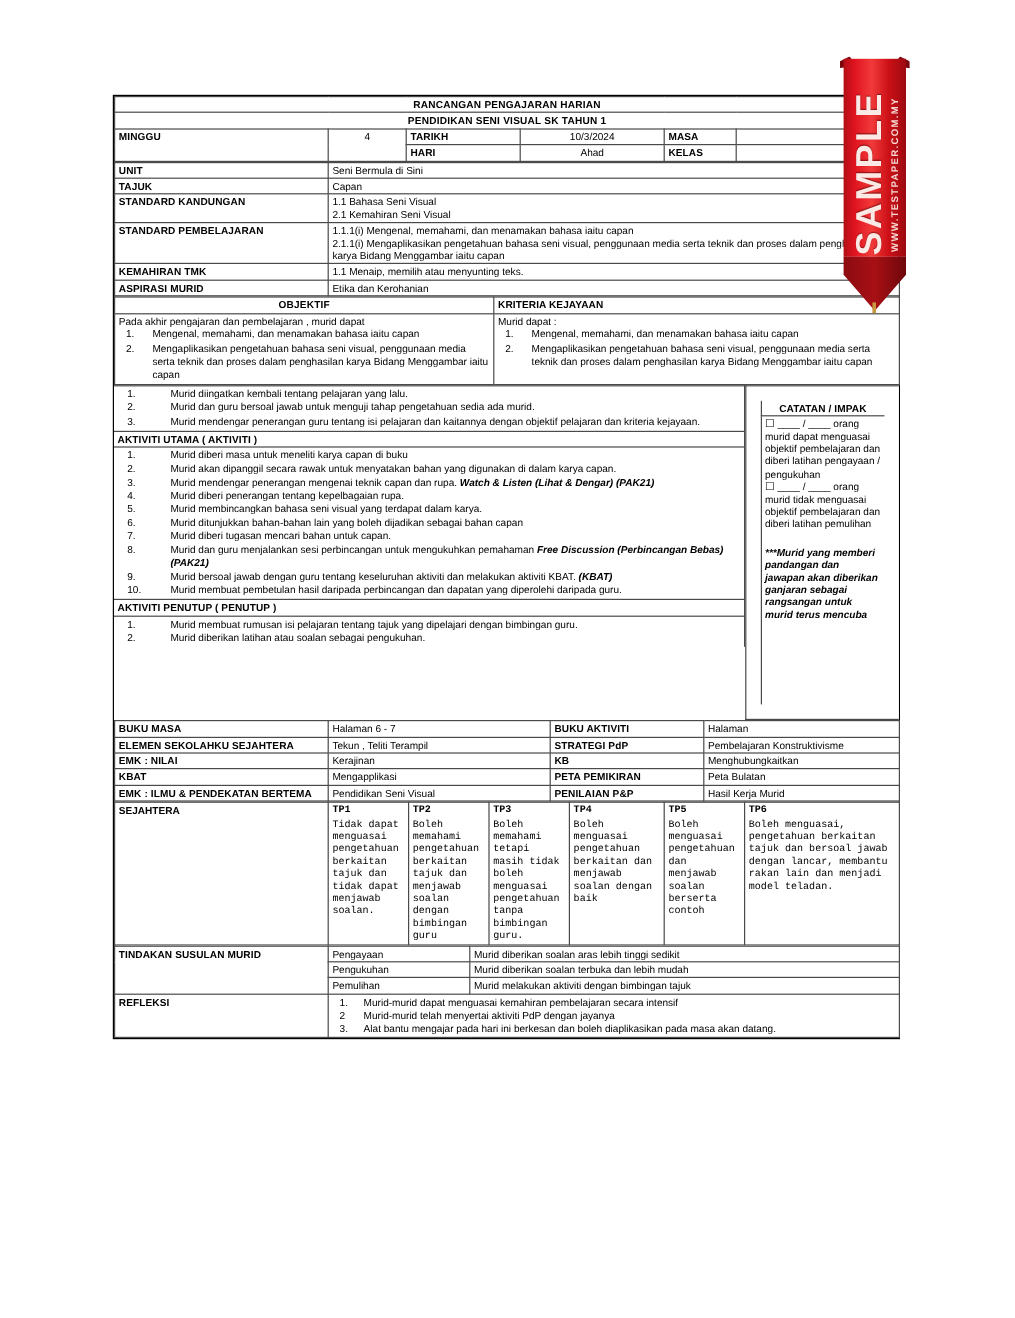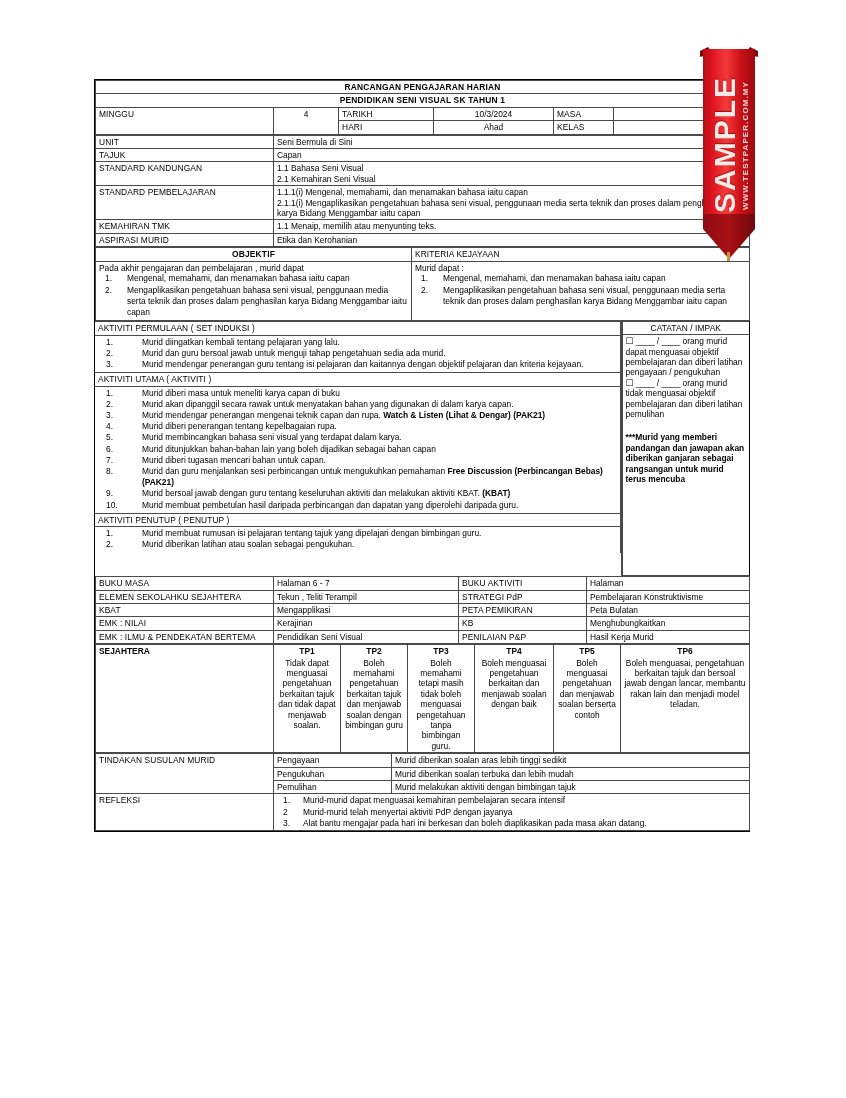--- a/index.html
+++ b/index.html
@@ -37,25 +37,25 @@
   }
   table.t td {
     border: 1px solid #4a4a4a;
     padding: 1px 3px;
     vertical-align: top;
     font-size: 8.4px;
     line-height: 10.4px;
     color: #000;
     background: #fff;
   }
-  .lbl    { background: #f0956b; font-weight: normal; font-size: 8.6px; letter-spacing: .1px; }
+  .lbl    { background: #f0956b; font-weight: bold; font-size: 8.6px; letter-spacing: .1px; }
   .hdr    { background: #f0956b; font-weight: bold; text-align: center; font-size: 9.2px; letter-spacing: .2px; }
   .ctr    { text-align: center; }
   .mid    { vertical-align: middle; }
-  .b      { font-weight: bold; }
+  .b      { font-weight: bold; font-style: italic; }
 
   
   ul.num { list-style: none; margin: 0; padding: 0; }
   ul.num li {
     position: relative;
     padding-left: 44px;
     margin: 0;
     font-size: 8.4px;
     line-height: 11.2px;
   }
@@ -72,25 +72,26 @@
   ul.ob li {
     position: relative;
     padding-left: 28px;
     font-size: 8.4px;
     line-height: 11.4px;
   }
   ul.ob li .n { position: absolute; left: 6px; top: 0; }
 
   .tpcell {
     background: #ed8e5f;
-    text-align: center;
+    text-align: left;
     font-size: 8.2px;
     line-height: 10.6px;
     vertical-align: top;
     padding: 2px 2px;
+    font-family: Liberation Mono, monospace;
   }
   .tpcell .tph { font-weight: bold; display:block; margin-bottom: 1px;}
   .penilaian-label {
     background: #ed8e5f;
     font-weight: bold;
     vertical-align: middle;
     font-size: 8.8px;
   }
   .catatan {
     vertical-align: top;
@@ -256,23 +257,20 @@
     <table class="t">
       <colgroup>
           <col style="width:526px">
           <col style="width:128px">
         </colgroup>
       <tbody>
           <tr>
         <td style="padding:0;border:none;">
           <table class="t" style="border:none">
             <tbody>
-                  <tr>
-              <td class="lbl" style="border-left:none">AKTIVITI PERMULAAN ( SET INDUKSI )</td>
-            </tr>
             <tr>
               <td style="border-left:none;padding:1px 3px 2px">
                 <ul class="num">
                   <li><span class="n">1.</span><span>Murid diingatkan kembali tentang pelajaran yang lalu.</span></li>
                   <li><span class="n">2.</span><span>Murid dan guru bersoal jawab untuk menguji tahap pengetahuan sedia ada murid.</span></li>
                   <li><span class="n">3.</span><span>Murid mendengar penerangan guru tentang isi pelajaran dan kaitannya dengan objektif pelajaran dan kriteria kejayaan.</span></li>
                 </ul>
               </td>
             </tr>
             <tr>
@@ -301,21 +299,21 @@
               <td style="border-left:none;border-bottom:none;padding:1px 3px 2px">
                 <ul class="num">
                   <li><span class="n">1.</span><span>Murid membuat rumusan isi pelajaran tentang tajuk yang dipelajari dengan bimbingan guru.</span></li>
                   <li><span class="n">2.</span><span>Murid diberikan latihan atau soalan sebagai pengukuhan.</span></li>
                 </ul>
               </td>
             </tr>
           </tbody>
               </table>
         </td>
-        <td style="padding:0;vertical-align:top;border-right:none">
+        <td style="padding:12px;vertical-align:top;border-right:none">
           <table class="t" style="border:none">
             <tbody>
                   <tr>
               <td class="lbl ctr" style="border-right:none;border-top:none">CATATAN / IMPAK</td>
             </tr>
             <tr>
               <td class="catatan" style="border-right:none;border-bottom:none;height:238px">
                 <p><span class="chk">☐</span> <span>____ / ____ orang murid dapat menguasai objektif pembelajaran dan diberi latihan pengayaan / pengukuhan</span></p>
                 <p><span class="chk">☐</span> <span>____ / ____ orang murid tidak menguasai objektif pembelajaran dan diberi latihan pemulihan</span></p>
                 <div class="sp"></div>
@@ -343,30 +341,30 @@
             <td class="lbl">BUKU AKTIVITI</td>
             <td>Halaman</td>
           </tr>
           <tr>
             <td class="lbl">ELEMEN SEKOLAHKU SEJAHTERA</td>
             <td>Tekun , Teliti Terampil</td>
             <td class="lbl">STRATEGI PdP</td>
             <td>Pembelajaran Konstruktivisme</td>
           </tr>
           <tr>
+            <td class="lbl">EMK : NILAI</td>
+            <td>Kerajinan</td>
+            <td class="lbl">KB</td>
+            <td>Menghubungkaitkan</td>
+          </tr>
+          <tr>
             <td class="lbl">KBAT</td>
             <td>Mengapplikasi</td>
             <td class="lbl">PETA PEMIKIRAN</td>
             <td>Peta Bulatan</td>
-          </tr>
-          <tr>
-            <td class="lbl">EMK : NILAI</td>
-            <td>Kerajinan</td>
-            <td class="lbl">KB</td>
-            <td>Menghubungkaitkan</td>
           </tr>
           <tr>
             <td class="lbl">EMK : ILMU &amp; PENDEKATAN BERTEMA</td>
             <td>Pendidikan Seni Visual</td>
             <td class="lbl">PENILAIAN P&amp;P</td>
             <td>Hasil Kerja Murid</td>
           </tr>
         </tbody>
     </table>
 

